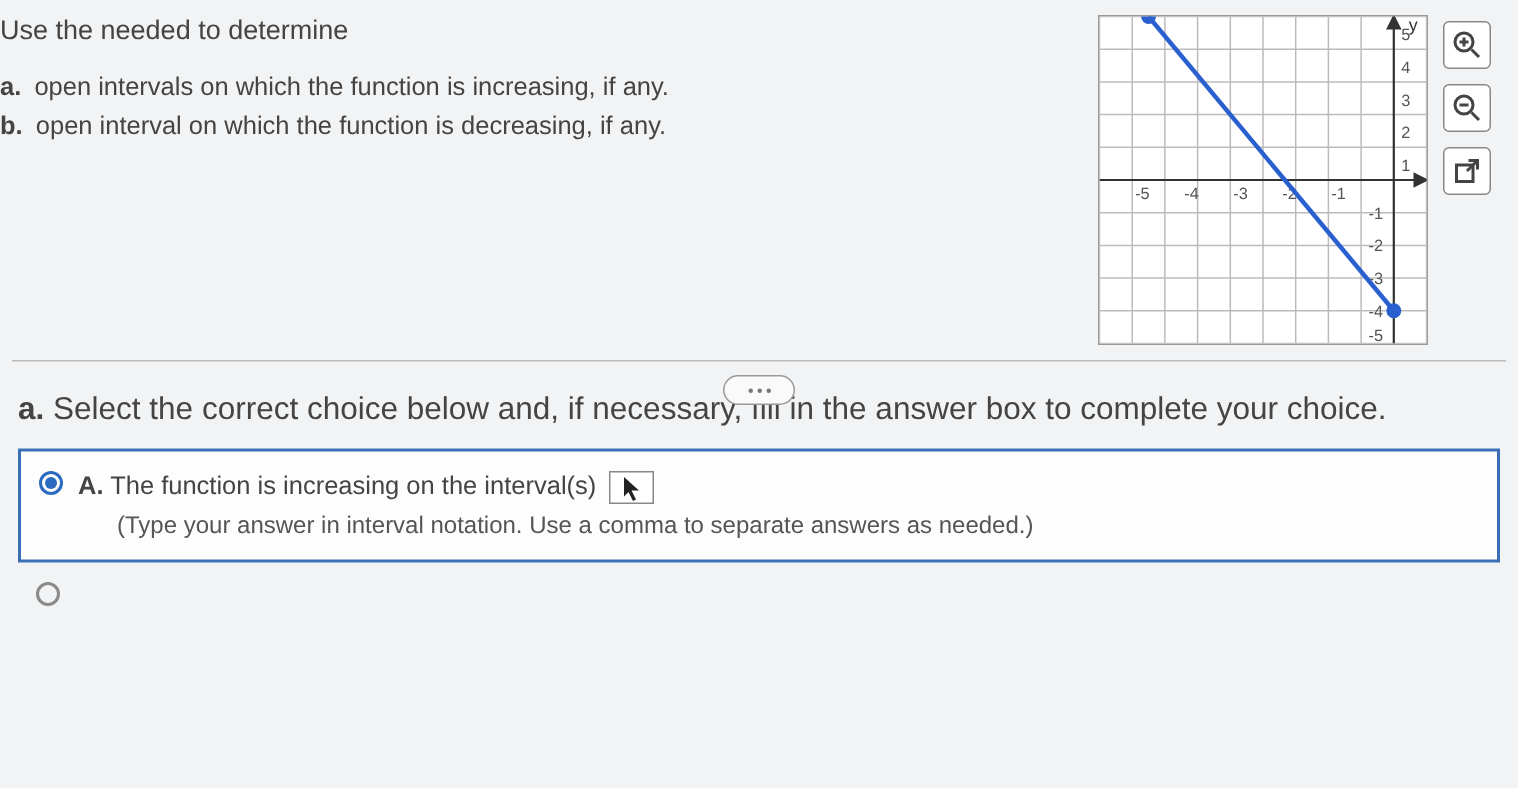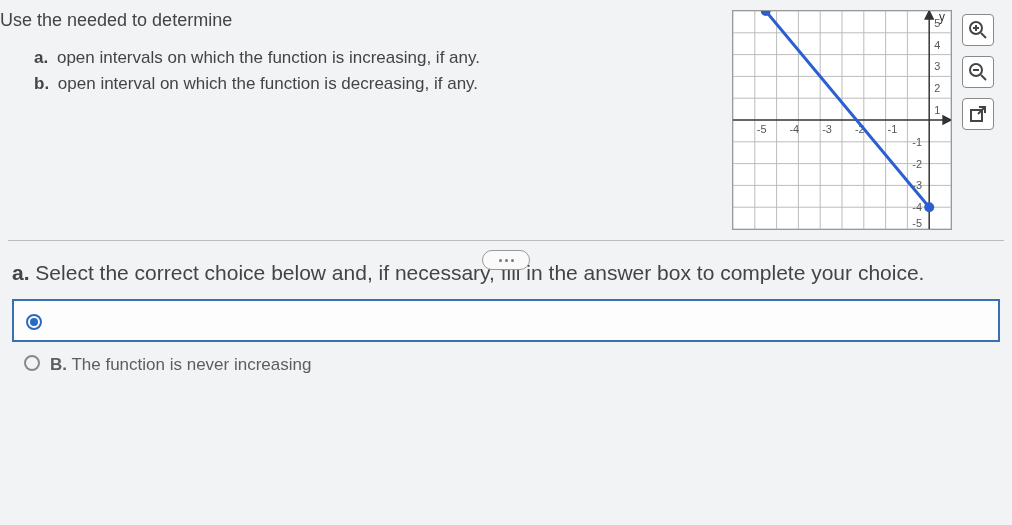--- a/index.html
+++ b/index.html
@@ -12,21 +12,21 @@
     position: relative;
     overflow: hidden;
   }
   .top-section {
     padding: 10px 18px 10px 0;
     display: flex;
     gap: 20px;
   }
   .question-text { flex: 1; }
   .main-instruction { font-size: 18px; color: #444; margin-bottom: 14px; }
-  .sub-list { padding-left: 34px; font-size: 17px; color: #444; line-height: 1.5; }
+  .sub-list { font-size: 17px; color: #444; line-height: 1.5; }
   .sub-list .bold-letter { font-weight: bold; margin-right: 4px; }
   .right-cluster { display: flex; align-items: flex-start; gap: 10px; }
   .graph-box {
     width: 220px; height: 220px; position: relative;
     background: #fff; border: 1px solid #999;
   }
   .graph-box svg { position: absolute; inset: 0; }
   .tool-col { display: flex; flex-direction: column; gap: 10px; padding-top: 4px; }
   .tool-btn {
     width: 32px; height: 32px; border: 1px solid #888; border-radius: 4px;
@@ -188,25 +188,31 @@
 
 <div class="bottom-section">
   <div class="prompt-a">
     <span class="bold-letter">a.</span>
     <span>Select the correct choice below and, if necessary, fill in the answer box to complete your choice.</span>
   </div>
 
   <div class="choice-box">
     <div class="choice-row">
       <div class="radio selected"></div>
+      <div class="choice-text">
+        <span style="font-weight:bold">A.</span>
+        <span>The function is increasing on the interval(s)</span>
+        <span class="answer-input">
+          <svg width="14" height="18" viewBox="0 0 14 18">
+            <path d="M1 1 L1 14 L4 11 L7 17 L9 16 L6 10 L11 10 Z" fill="#222"></path>
+          </svg>
+        </span>
+        <div class="hint">(Type your answer in interval notation. Use a comma to separate answers as needed.)</div>
+      </div>
     </div>
   </div>
 
   <div class="choice-b">
     <div class="radio-b"></div>
-    <div class="choice-text">
-      <span style="font-weight:bold">B.</span>
-      <span>The function is never increasing</span>
-    </div>
   </div>
 </div>
 
 <div class="fade-cut"></div>
 
 </body></html>

